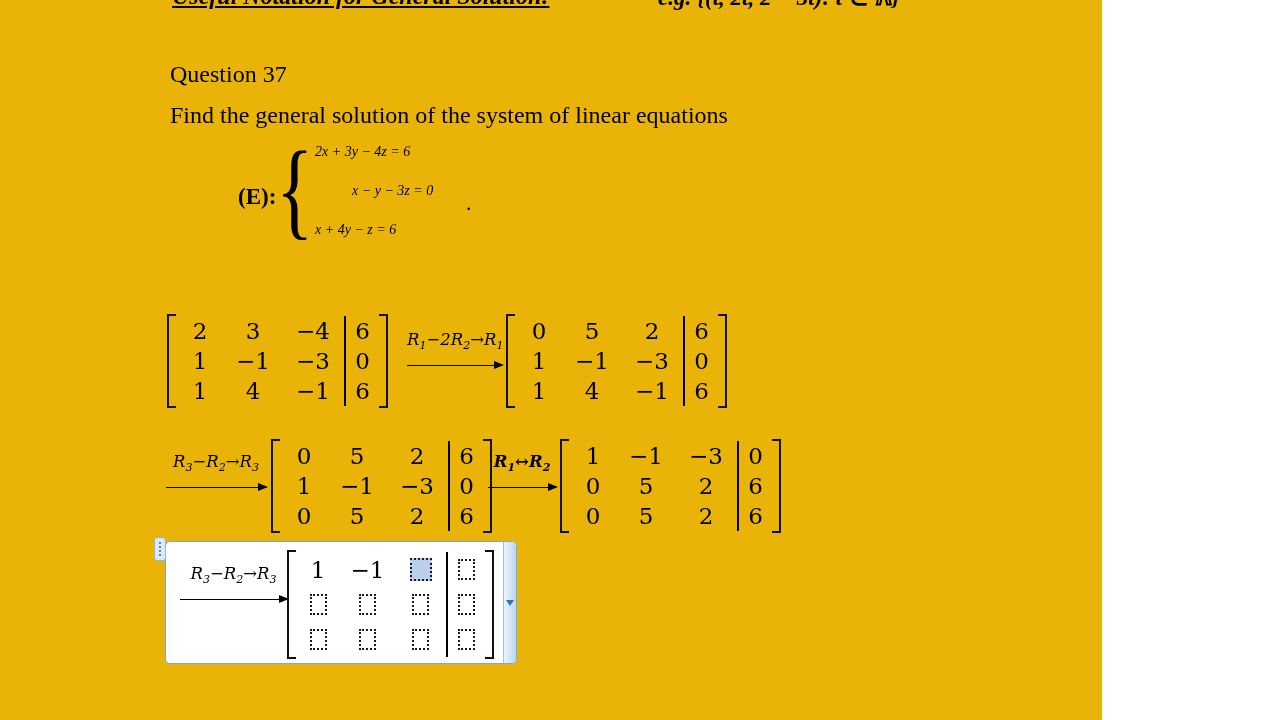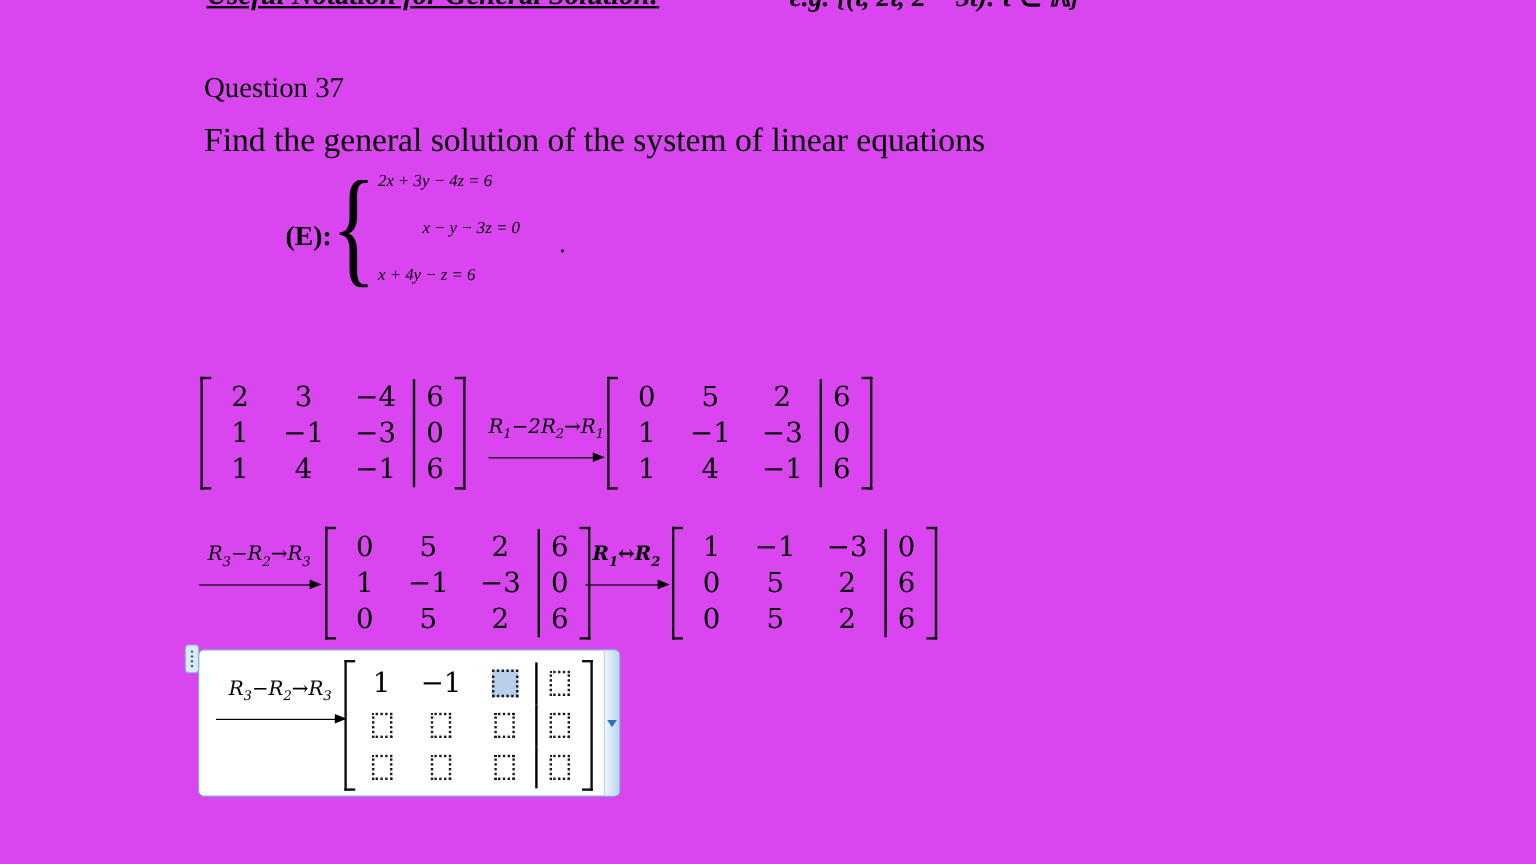--- a/index.html
+++ b/index.html
@@ -1,27 +1,27 @@
 <!DOCTYPE html>
 <html><head>
 <meta charset="utf-8">
 <style>
   * { margin:0; padding:0; box-sizing:border-box; }
   html,body { width:1280px; height:720px; overflow:hidden; background:#ffffff;
     font-family:"Liberation Serif", serif; color:#000; }
-  .page { position:relative; width:1280px; height:720px; background:#d946ef; }
+  .page { position:relative; width:1102px; height:720px; background:#eab308; }
 
   
   .hdr-left { position:absolute; left:172px; top:-17px; font-size:24px; font-weight:bold;
     font-style:italic; text-decoration:underline; white-space:nowrap; }
   .hdr-right { position:absolute; left:658px; top:-16px; font-size:23px; font-weight:600;
     font-style:italic; white-space:nowrap; }
 
   .q-title  { position:absolute; left:170px; top:61px;  font-size:24px; }
-  .q-prompt { position:absolute; left:170px; top:102px; font-size:28px; }
+  .q-prompt { position:absolute; left:170px; top:102px; font-size:24px; }
 
   
   .sys-label { position:absolute; left:238px; top:184px; font-size:23px; font-weight:bold; }
   .sys-brace { position:absolute; left:276px; top:136px; font-size:108px; line-height:108px;
     font-weight:400; transform:scaleX(.72); transform-origin:left top; }
   .eq { position:absolute; left:315px; font-size:14px; font-style:italic; white-space:nowrap; }
   .eq0 { top:144px; } .eq1 { top:183px;margin-left:37px; } .eq2 { top:222px; }
   .sys-period { position:absolute; left:466px; top:190px; font-size:22px; }
 
   
@@ -100,21 +100,21 @@
         <div class="mrow">
           <div class="mcell c0">1</div>
           <div class="mcell c1">4</div>
           <div class="mcell c2">−1</div>
           <div class="mbar"></div>
           <div class="mcell c3">6</div>
         </div>
       </div>
       <div class="bR"></div>
     </div>
-  <div class="rowop" style="left:386px;top:346px;width:116px;padding-left:21px;">
+  <div class="rowop" style="left:386px;top:330px;width:116px;padding-left:21px;">
     <span class="rowop-label"><span>R</span><sub>1</sub><span>−2R</span><sub>2</sub><span>→R</span><sub>1</sub></span>
     <div class="shaft"></div>
   </div>
   <div class="matrix" style="left:506px;top:314px;">
       <div class="bL"></div>
       <div class="mbody">
         <div class="mrow">
           <div class="mcell c0">0</div>
           <div class="mcell c1">5</div>
           <div class="mcell c2">2</div>

